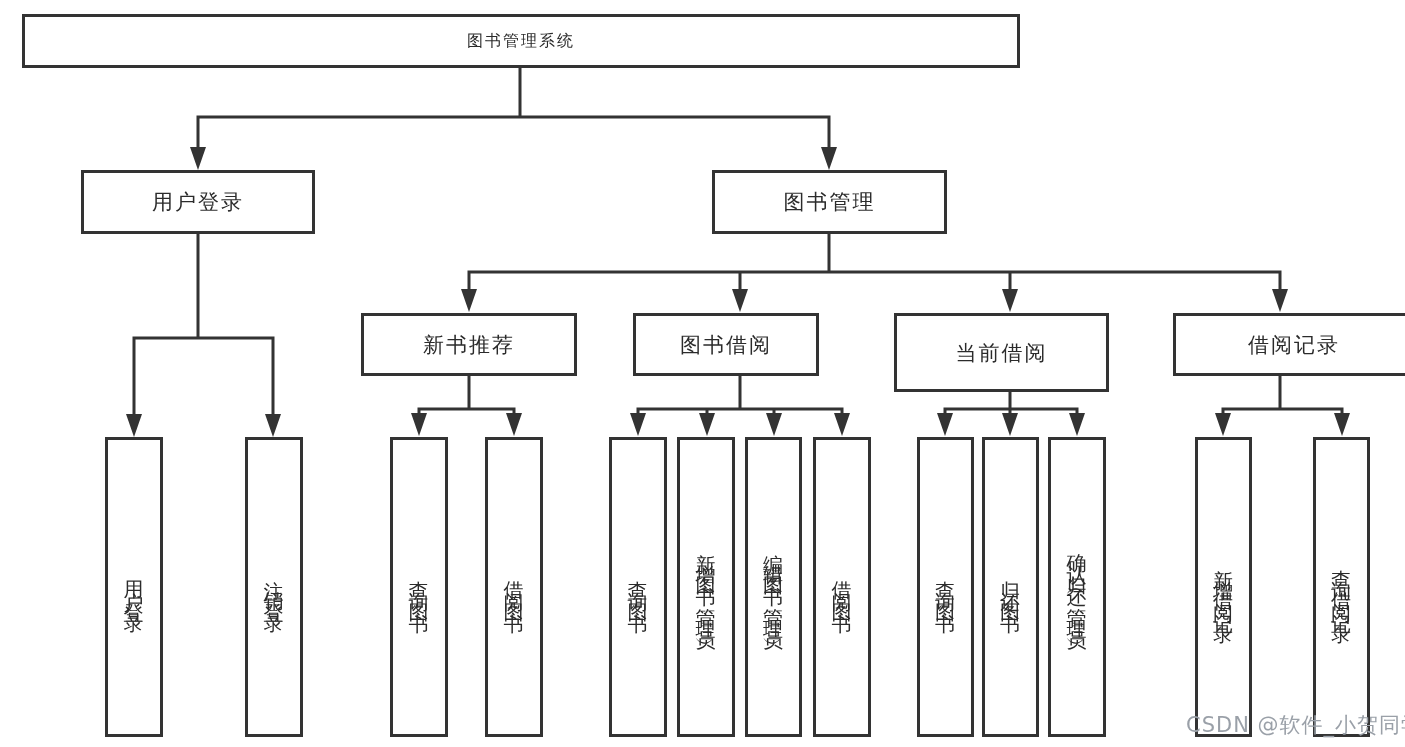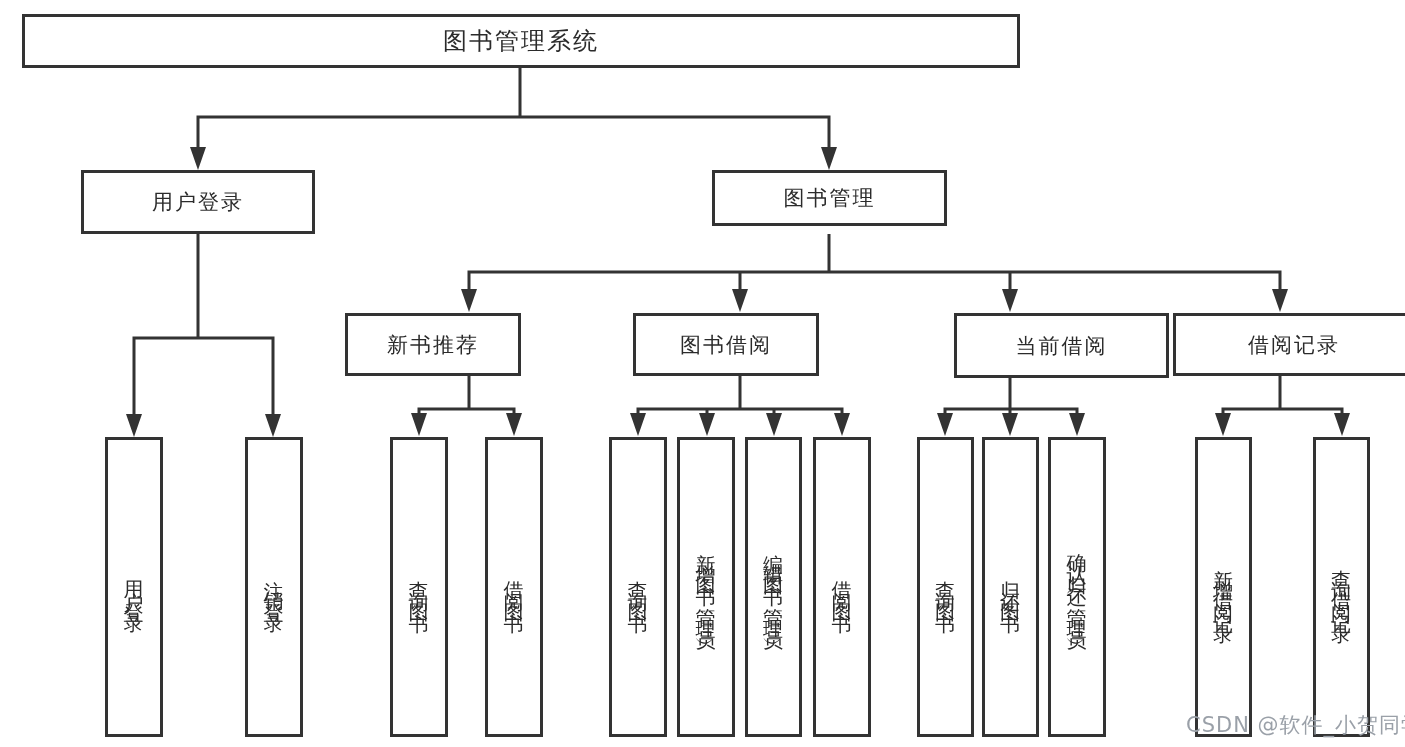--- a/index.html
+++ b/index.html
@@ -6,21 +6,21 @@
   .stage{
     position:relative;width:1405px;height:747px;background:#ffffff;overflow:hidden;
     font-family:"DejaVu Sans","Liberation Sans",sans-serif;color:#2b2b2b;
   }
   .connectors{position:absolute;left:0;top:0;width:1405px;height:747px;pointer-events:none;}
   .node{
     position:absolute;box-sizing:border-box;border:3px solid #333333;background:#ffffff;
     display:flex;align-items:center;justify-content:center;
   }
   .hlabel{font-size:21px;letter-spacing:2px;white-space:nowrap;}
-  .root .hlabel{font-size:24px;}
+  .root .hlabel{font-size:16px;}
   .leaf span{
     writing-mode:vertical-rl;text-orientation:mixed;
     font-size:20px;letter-spacing:11px;line-height:1;
   }
   .watermark{
     position:absolute;left:1186px;top:711px;
     font-size:21px;color:#9aa0a8;white-space:nowrap;letter-spacing:1px;
   }
 </style>
 </head>
@@ -60,31 +60,31 @@
     </g>
   </svg>
 
   <div class="node root" style="left:22px;top:14px;width:998px;height:54px">
     <span class="hlabel">图书管理系统</span>
   </div>
 
   <div class="node" style="left:81px;top:170px;width:234px;height:64px">
     <span class="hlabel">用户登录</span>
   </div>
-  <div class="node" style="left:712px;top:170px;width:235px;height:56px">
+  <div class="node" style="left:712px;top:170px;width:235px;height:64px">
     <span class="hlabel">图书管理</span>
   </div>
 
-  <div class="node" style="left:345px;top:313px;width:176px;height:63px">
+  <div class="node" style="left:361px;top:313px;width:216px;height:63px">
     <span class="hlabel">新书推荐</span>
   </div>
   <div class="node" style="left:633px;top:313px;width:186px;height:63px">
     <span class="hlabel">图书借阅</span>
   </div>
-  <div class="node" style="left:954px;top:313px;width:215px;height:65px">
+  <div class="node" style="left:894px;top:313px;width:215px;height:79px">
     <span class="hlabel">当前借阅</span>
   </div>
   <div class="node" style="left:1173px;top:313px;width:242px;height:63px">
     <span class="hlabel">借阅记录</span>
   </div>
 
   <div class="node leaf" style="left:105px;top:437px;width:58px;height:300px">
     <span>用户登录</span>
   </div>
   <div class="node leaf" style="left:245px;top:437px;width:58px;height:300px">

